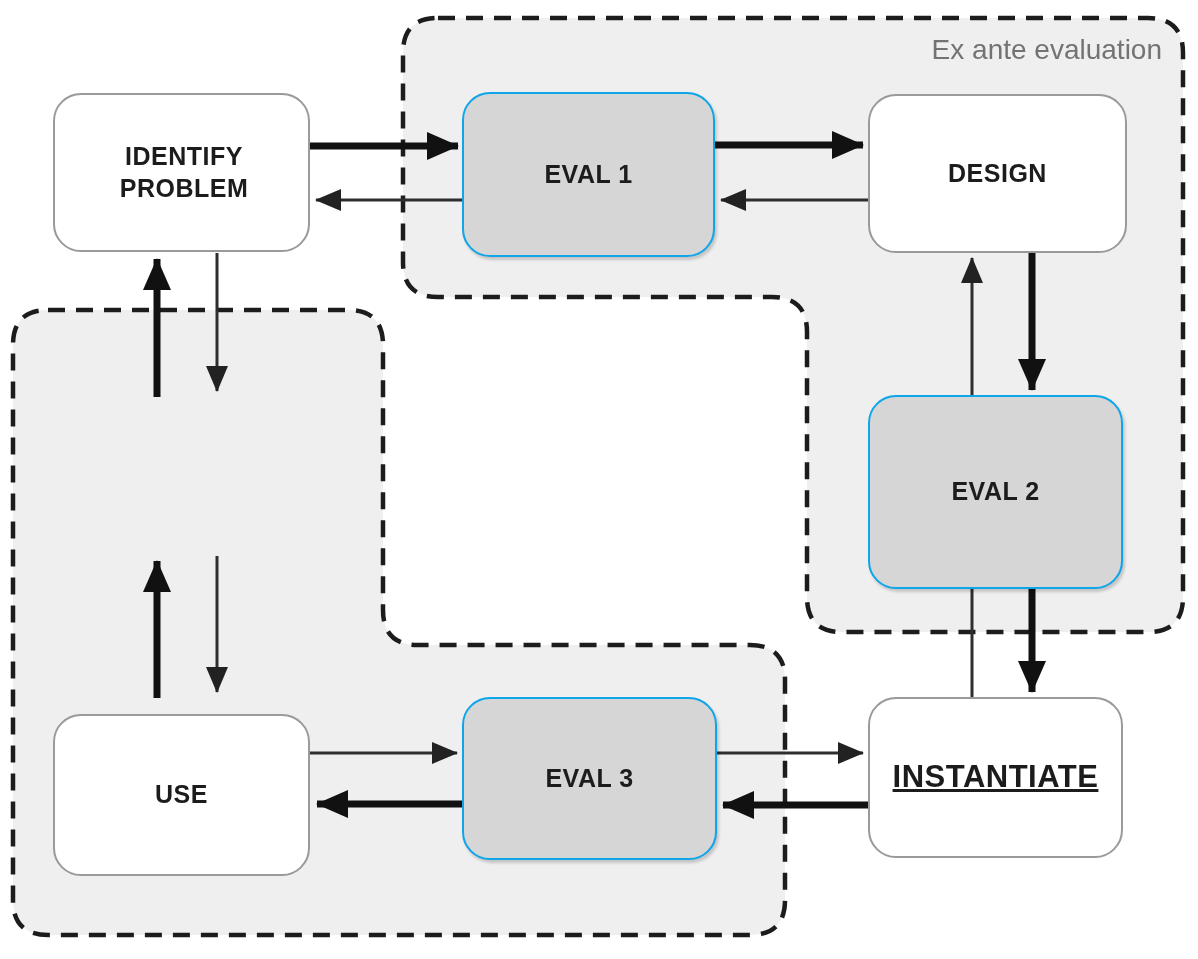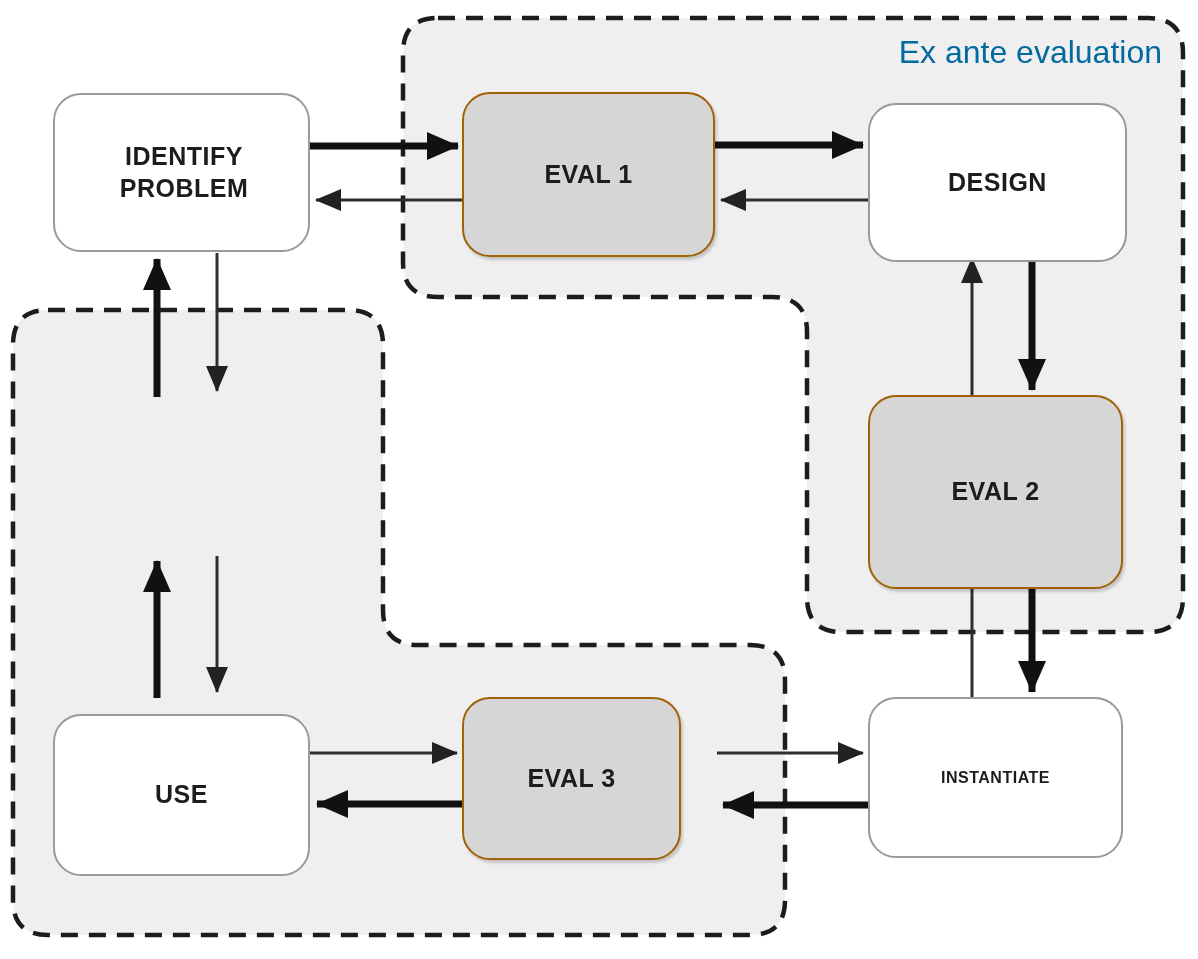--- a/index.html
+++ b/index.html
@@ -21,26 +21,26 @@
     color:#1c1c1c;line-height:1.25;
     box-sizing:border-box;
     padding:0 18px;
   }
   .node.white{
     background:#ffffff;
     border:2px solid #9a9a9a;
   }
   .node.gray{
     background:#d6d6d6;
-    border:2px solid #a16207;
+    border:2px solid #0ea5e9;
     box-shadow:2px 3px 3px rgba(0,0,0,0.18);
   }
   .region-label{
     position:absolute;z-index:2;
-    font-size:32px;color:#0369a1;font-weight:normal;
+    font-size:28px;color:#737373;font-weight:normal;
     white-space:nowrap;
   }
   #label-ex-ante{left:830px;top:34px;width:332px;text-align:right;}
   #label-ex-post{left:36px;top:876px;}
 </style>
 </head>
 <body>
 
 <div class="canvas">
 
@@ -90,24 +90,24 @@
     <line x1="157" y1="397" x2="157" y2="259" stroke="#111111" stroke-width="7" marker-end="url(#headThick)"></line>
     <line x1="217" y1="253" x2="217" y2="391" stroke="#2e2e2e" stroke-width="3" marker-end="url(#headThin)"></line>
   </svg>
 
   <div class="region-label" id="label-ex-ante">Ex ante evaluation</div>
 
   <div class="node white" style="left:53px;top:93px;width:257px;height:159px;padding-left:23px;">IDENTIFY PROBLEM</div>
 
   <div class="node gray" style="left:462px;top:92px;width:253px;height:165px;">EVAL 1</div>
 
-  <div class="node white" style="left:868px;top:103px;width:259px;height:159px;">DESIGN</div>
+  <div class="node white" style="left:868px;top:94px;width:259px;height:159px;">DESIGN</div>
 
   <div class="node gray" style="left:868px;top:395px;width:255px;height:194px;">EVAL 2</div>
 
-  <div class="node white" style="left:868px;top:697px;width:255px;height:161px;font-size:16px;">INSTANTIATE</div>
+  <div class="node white" style="left:868px;top:697px;width:255px;height:161px;font-size:31px;text-decoration:underline;">INSTANTIATE</div>
 
-  <div class="node gray" style="left:462px;top:697px;width:219px;height:163px;">EVAL 3</div>
+  <div class="node gray" style="left:462px;top:697px;width:255px;height:163px;">EVAL 3</div>
 
   <div class="node white" style="left:53px;top:698px;width:257px;height:162px;margin-top:16px;">USE</div>
 
 
 </div>
 
 </body></html>

